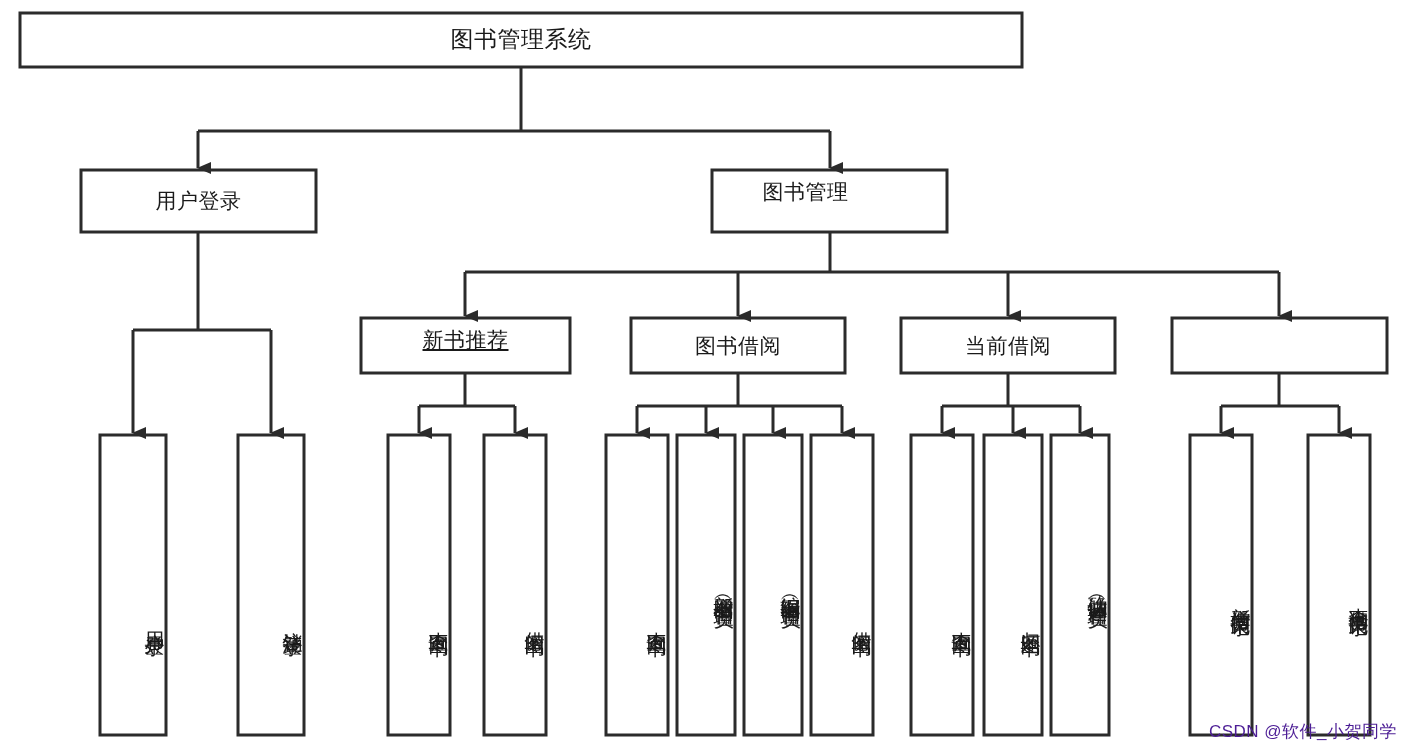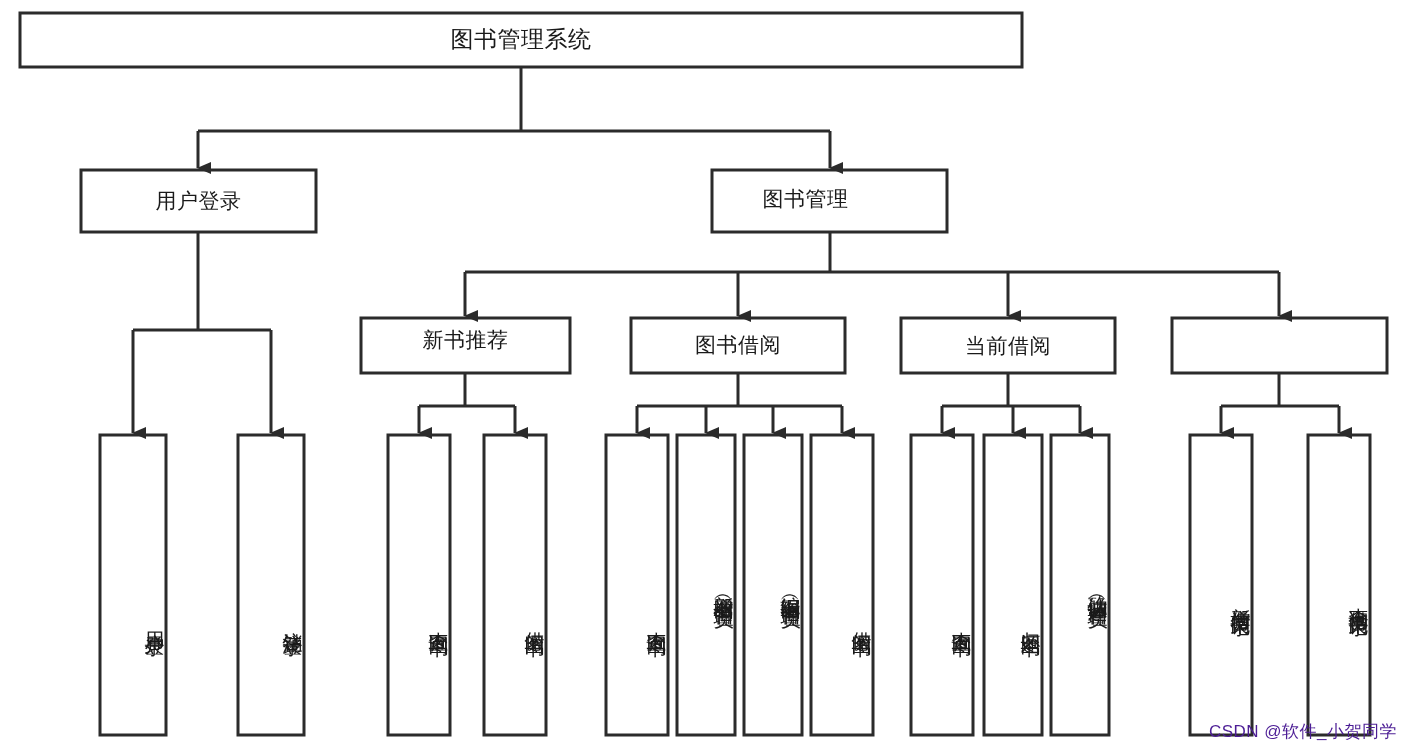--- a/index.html
+++ b/index.html
@@ -150,24 +150,24 @@
 
     <path class="conn" d="M1279,373 L1279,406"></path>
     <path class="conn" d="M1221,406 L1339,406"></path>
     <path class="conn" d="M1221,406 L1221,433" marker-end="url(#arr)"></path>
     <path class="conn" d="M1339,406 L1339,433" marker-end="url(#arr)"></path>
   </svg>
 
   <div class="node-label" style="left:20px; top:13px; width:1002px; height:54px; font-size:23px;">图书管理系统</div>
 
   <div class="node-label" style="left:81px; top:170px; width:235px; height:62px;">用户登录</div>
-  <div class="node-label" style="left:712px; top:170px; width:187px; height:62px;font-family:Liberation Mono, monospace;">图书管理</div>
+  <div class="node-label" style="left:712px; top:161px; width:187px; height:62px;">图书管理</div>
 
-  <div class="node-label" style="left:361px; top:318px; width:209px; height:43px;">新书推荐</div>
-  <div class="node-label" style="left:631px; top:318px; width:214px; height:55px;font-family:Liberation Serif, serif;">图书借阅</div>
+  <div class="node-label" style="left:361px; top:318px; width:209px; height:43px;text-decoration:underline;">新书推荐</div>
+  <div class="node-label" style="left:631px; top:318px; width:214px; height:55px;">图书借阅</div>
   <div class="node-label" style="left:901px; top:318px; width:214px; height:55px;">当前借阅</div>
 
   <div class="node-label vertical" style="left:100px; top:505px; width:66px; height:230px;">用户登录</div>
   <div class="node-label vertical" style="left:238px; top:505px; width:66px; height:230px;">注销登录</div>
 
   <div class="node-label vertical" style="left:388px; top:505px; width:62px; height:230px;">查询图书</div>
   <div class="node-label vertical" style="left:484px; top:505px; width:62px; height:230px;">借阅图书</div>
 
   <div class="node-label vertical" style="left:606px; top:505px; width:62px; height:230px;">查询图书</div>
   <div class="node-label vertical" style="left:677px; top:443px; width:58px; height:292px; align-items:flex-start;">新增图书（管理员）</div>

